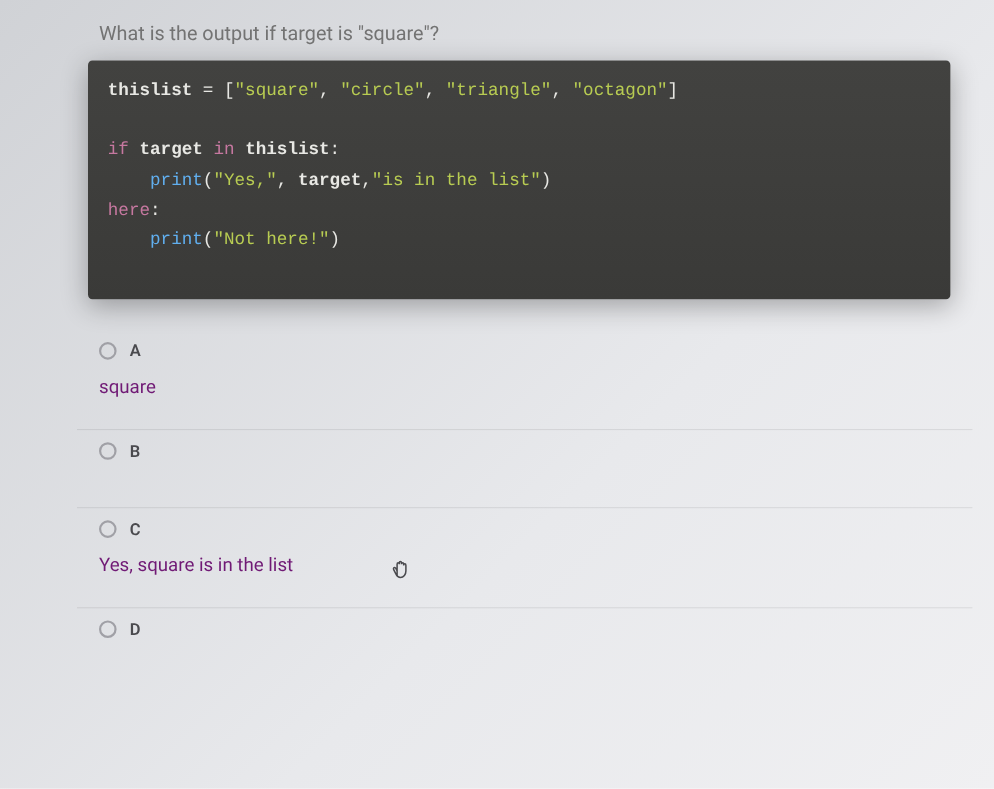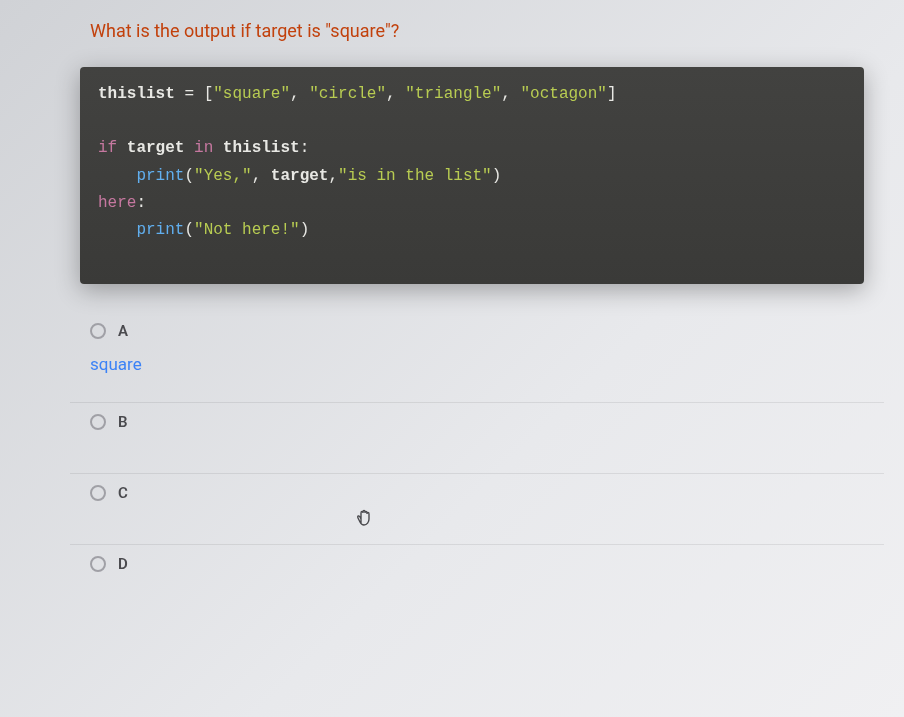--- a/index.html
+++ b/index.html
@@ -13,22 +13,22 @@
       width: 904px;
       height: 717px;
       padding: 20px 40px 20px 80px;
       color: #3a3a3c;
       position: relative;
       overflow: hidden;
     }
     .question-prompt {
       font-size: 18px;
       font-weight: 400;
-      color: #c2410c;
-      margin-bottom: 26px;
+      color: #737373;
+      margin-bottom: 14px;
       margin-left: 10px;
     }
     .code-block {
       background: #3a3a38;
       background: linear-gradient(180deg, #424240 0%, #3a3a38 100%);
       border-radius: 4px;
       padding: 14px 18px 40px 18px;
       font-family: "Menlo", "Consolas", "Courier New", monospace;
       font-size: 16px;
       line-height: 1.7;
@@ -65,21 +65,21 @@
       flex-shrink: 0;
       background: transparent;
     }
     .option-letter {
       font-size: 15px;
       font-weight: 600;
       color: #4a4a4e;
     }
     .option-text {
       font-size: 17px;
-      color: #3b82f6;
+      color: #701a75;
       margin-left: 0px;
     }
     .divider {
       height: 1px;
       background: rgba(0,0,0,0.08);
       margin: 2px 0 2px -20px;
       width: calc(100% + 40px);
     }
     .cursor-icon {
       position: absolute;
@@ -119,20 +119,21 @@
       <span class="option-letter">B</span>
     </div>
   </div>
   <div class="divider"></div>
 
   <div class="option">
     <div class="option-row">
       <span class="radio"></span>
       <span class="option-letter">C</span>
     </div>
+    <div class="option-text">Yes, square is in the list</div>
   </div>
   <div class="divider"></div>
 
   <div class="option">
     <div class="option-row">
       <span class="radio"></span>
       <span class="option-letter">D</span>
     </div>
   </div>
 

